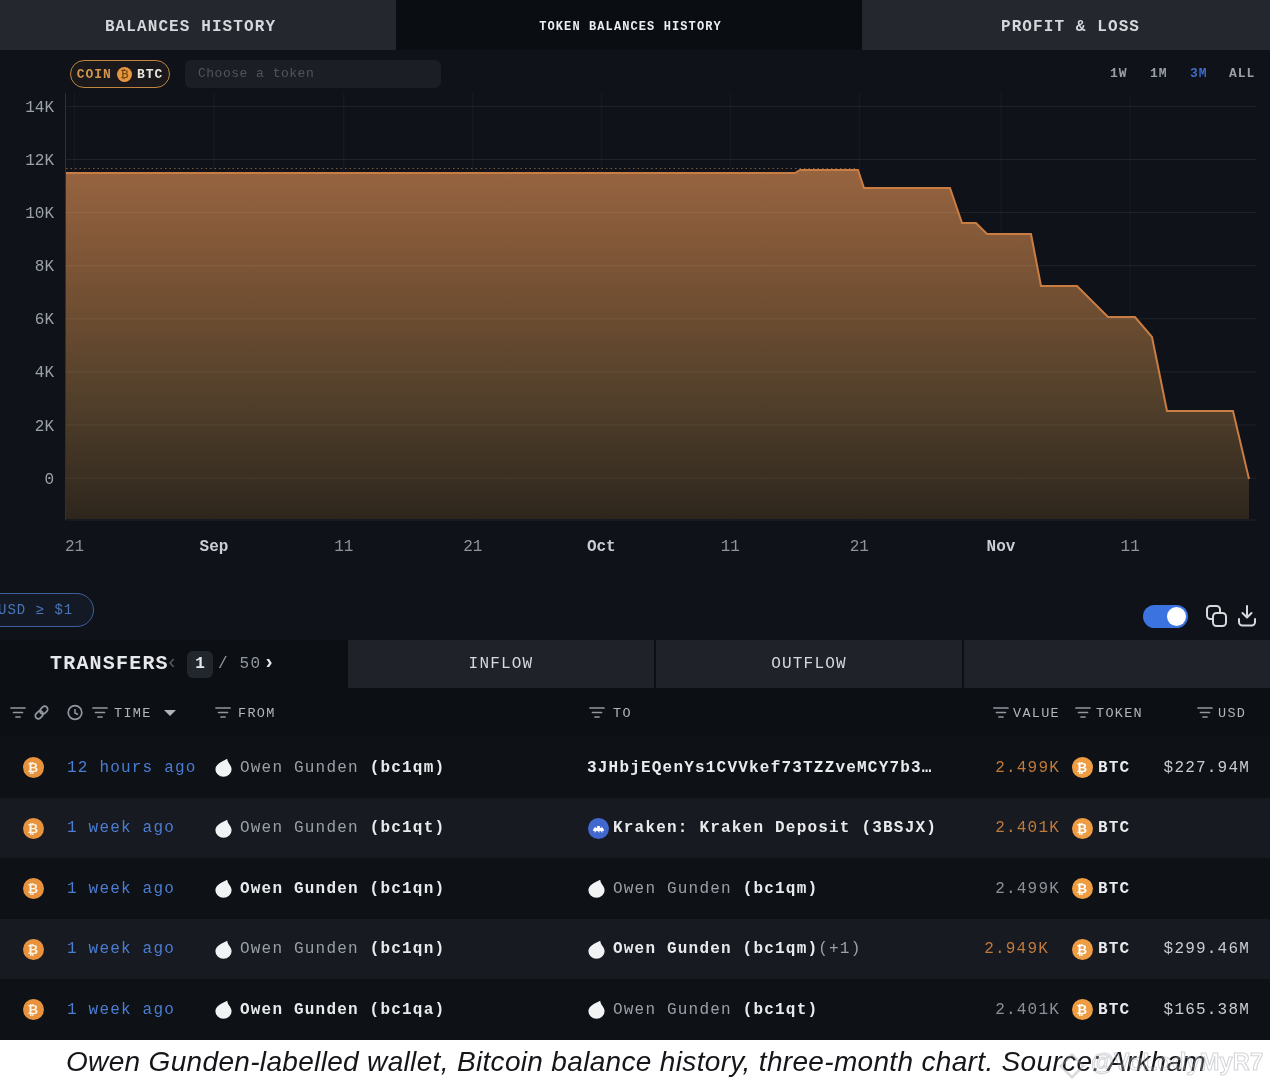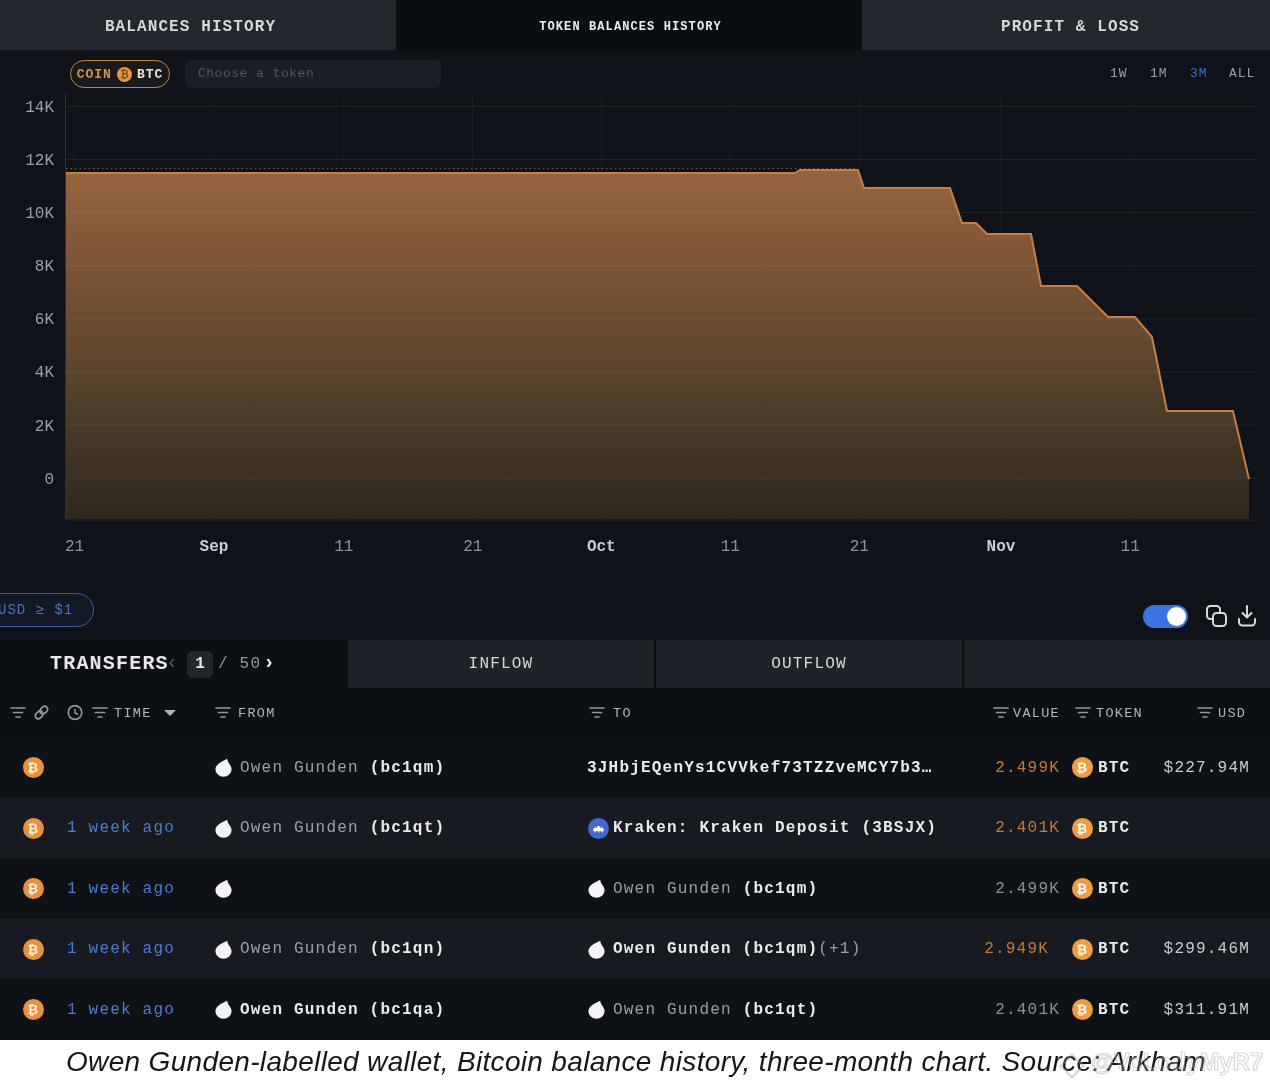--- a/index.html
+++ b/index.html
@@ -19,21 +19,21 @@
 
 <div class="abs" style="left:70px;top:60px;width:100px;height:28px;border:1.5px solid #c08640;border-radius:14px;background:rgba(192,134,64,0.07);display:flex;align-items:center;justify-content:center;gap:5px;">
   <span style="color:#d1954e;font-size:13px;font-weight:bold;letter-spacing:1px;">COIN</span>
   <svg width="15" height="15" viewBox="0 0 15 15">
       <circle cx="7.5" cy="7.5" r="7.5" fill="#e9973f"></circle>
       <text x="7.5" y="11.2" text-anchor="middle" font-size="10" font-weight="bold" fill="#7a4c16" font-family="Liberation Sans">₿</text>
     </svg>
   <span style="color:#e9e5dc;font-size:13px;font-weight:bold;letter-spacing:1px;">BTC</span>
 </div>
 <div class="abs" style="left:185px;top:60px;width:256px;height:28px;background:#1b1f25;border-radius:6px;line-height:28px;padding-left:13px;color:#50555d;font-size:13px;letter-spacing:0.5px;">Choose a token</div>
-<div class="abs" style="left:1100px;top:61px;width:160px;height:26px;line-height:26px;font-size:13px;letter-spacing:1px;color:#9aa0a8;font-weight:normal;">
+<div class="abs" style="left:1100px;top:61px;width:160px;height:26px;line-height:26px;font-size:13px;letter-spacing:1px;color:#9aa0a8;font-weight:bold;">
   <span style="position:absolute;left:10px;">1W</span>
   <span style="position:absolute;left:50px;">1M</span>
   <span style="position:absolute;left:90px;color:#3e6bcc;">3M</span>
   <span style="position:absolute;left:129px;">ALL</span>
 </div>
 
 <svg class="abs" style="left:0;top:90px;" width="1270" height="470" viewBox="0 0 1270 470">
   <defs>
     <linearGradient id="fillg" x1="0" y1="0" x2="0" y2="1">
       <stop offset="0" stop-color="#976440"></stop>
@@ -181,20 +181,21 @@
   .usd { color:#c9ccd2; }
 </style>
 
 <div class="row" style="top:737px;height:61px;background:#0e1116;">
   <div style="left:23px;">
       <svg width="21" height="21" viewBox="0 0 21 21">
         <circle cx="10.5" cy="10.5" r="10.5" fill="#e8923d"></circle>
         <text x="10.5" y="15.2" text-anchor="middle" font-size="13" font-weight="bold" fill="#fdf3e3" font-family="Liberation Sans">₿</text>
       </svg>
     </div>
+  <div class="blue" style="left:67px;">12 hours ago</div>
   <div style="left:215px;">
       <svg width="18" height="19" viewBox="0 0 18 19">
         <path d="M12.2,0.8 C12.6,5.2 16.6,7.2 16.6,11.2 a8.1,7.6 0 0 1 -16.2,0 C0.4,6.2 7.0,3.4 12.2,0.8 Z" fill="#f2f3f5"></path>
       </svg>
     </div>
   <div style="left:240px;">
       <span class="dim">Owen Gunden&nbsp;</span>
       <span class="wb">(bc1qm)</span>
     </div>
   <div class="wb" style="left:587px;">3JHbjEQenYs1CVVkef73TZZveMCY7b3…</div>
@@ -251,20 +252,21 @@
         <circle cx="10.5" cy="10.5" r="10.5" fill="#e8923d"></circle>
         <text x="10.5" y="15.2" text-anchor="middle" font-size="13" font-weight="bold" fill="#fdf3e3" font-family="Liberation Sans">₿</text>
       </svg>
     </div>
   <div class="blue" style="left:67px;">1 week ago</div>
   <div style="left:215px;">
       <svg width="18" height="19" viewBox="0 0 18 19">
         <path d="M12.2,0.8 C12.6,5.2 16.6,7.2 16.6,11.2 a8.1,7.6 0 0 1 -16.2,0 C0.4,6.2 7.0,3.4 12.2,0.8 Z" fill="#f2f3f5"></path>
       </svg>
     </div>
+  <div class="wb" style="left:240px;">Owen Gunden (bc1qn)</div>
   <div style="left:588px;">
       <svg width="18" height="19" viewBox="0 0 18 19">
         <path d="M12.2,0.8 C12.6,5.2 16.6,7.2 16.6,11.2 a8.1,7.6 0 0 1 -16.2,0 C0.4,6.2 7.0,3.4 12.2,0.8 Z" fill="#f2f3f5"></path>
       </svg>
     </div>
   <div style="left:613px;">
       <span class="dim">Owen Gunden&nbsp;</span>
       <span class="wb">(bc1qm)</span>
     </div>
   <div class="grv" style="left:930px;width:130px;justify-content:flex-end;">2.499K</div>
@@ -338,21 +340,21 @@
       <span class="wb">(bc1qt)</span>
     </div>
   <div class="grv" style="left:930px;width:130px;justify-content:flex-end;">2.401K</div>
   <div style="left:1072px;">
       <svg width="21" height="21" viewBox="0 0 21 21">
         <circle cx="10.5" cy="10.5" r="10.5" fill="#ef9d42"></circle>
         <text x="10.5" y="15.2" text-anchor="middle" font-size="13" font-weight="bold" fill="#fff" font-family="Liberation Sans">₿</text>
       </svg>
     </div>
   <div class="wb" style="left:1098px;">BTC</div>
-  <div class="usd" style="left:1100px;width:150px;justify-content:flex-end;">$311.91M</div>
+  <div class="usd" style="left:1100px;width:150px;justify-content:flex-end;">$165.38M</div>
 </div>
 
 <div class="abs" style="left:0;top:1040px;width:1270px;height:52px;background:#ffffff;"></div>
 <div class="abs" style="left:66px;top:1040px;width:1270px;height:52px;line-height:44px;font-family:'Liberation Sans',sans-serif;font-style:italic;font-size:28px;letter-spacing:0.33px;color:#15151a;">Owen Gunden-labelled wallet, Bitcoin balance history, three-month chart. Source: Arkham</div>
 <div class="abs" style="left:1091px;top:1049px;font-family:'Liberation Sans',sans-serif;font-size:23.5px;font-weight:bold;color:rgba(255,255,255,0.16);-webkit-text-stroke:1.1px rgba(150,155,165,0.42);letter-spacing:0.2px;">@VoLodyMyR7</div>
 <svg class="abs" style="left:1056px;top:1050px;opacity:0.40;" width="32" height="32" viewBox="0 0 32 32">
   <rect x="8" y="8" width="16" height="16" transform="rotate(45 16 16)" fill="none" stroke="#9ea3ad" stroke-width="2.5"></rect>
 </svg>
 
 </body></html>

